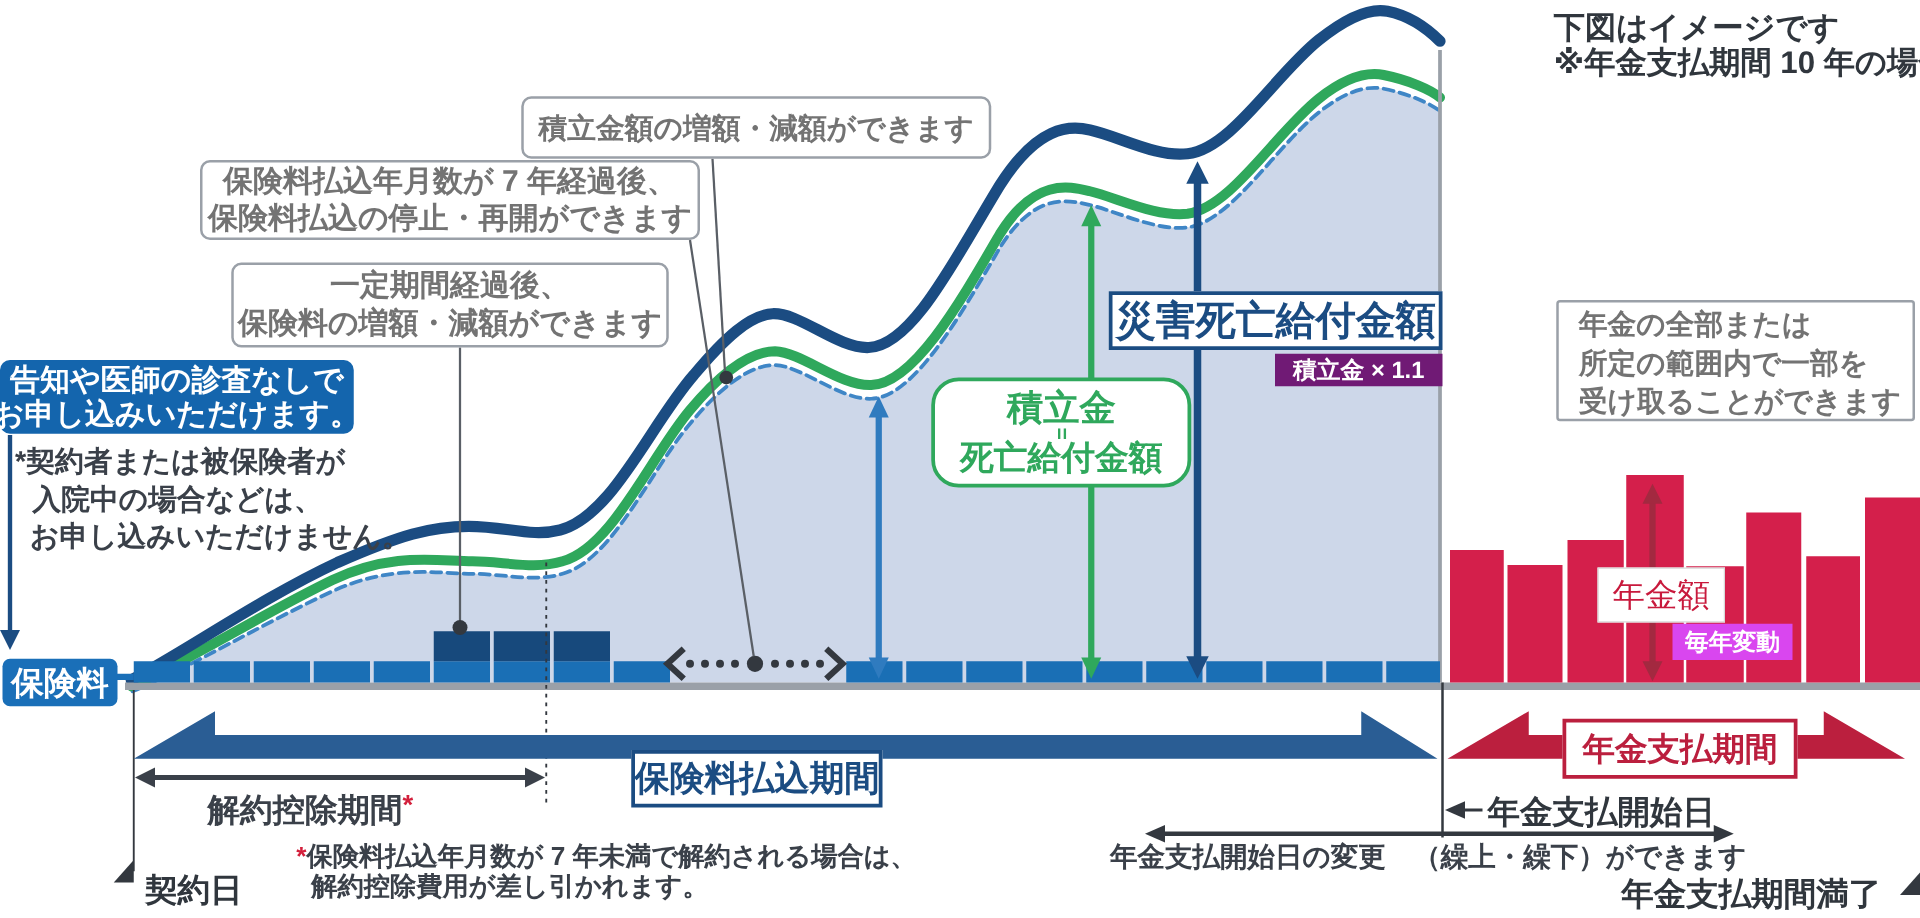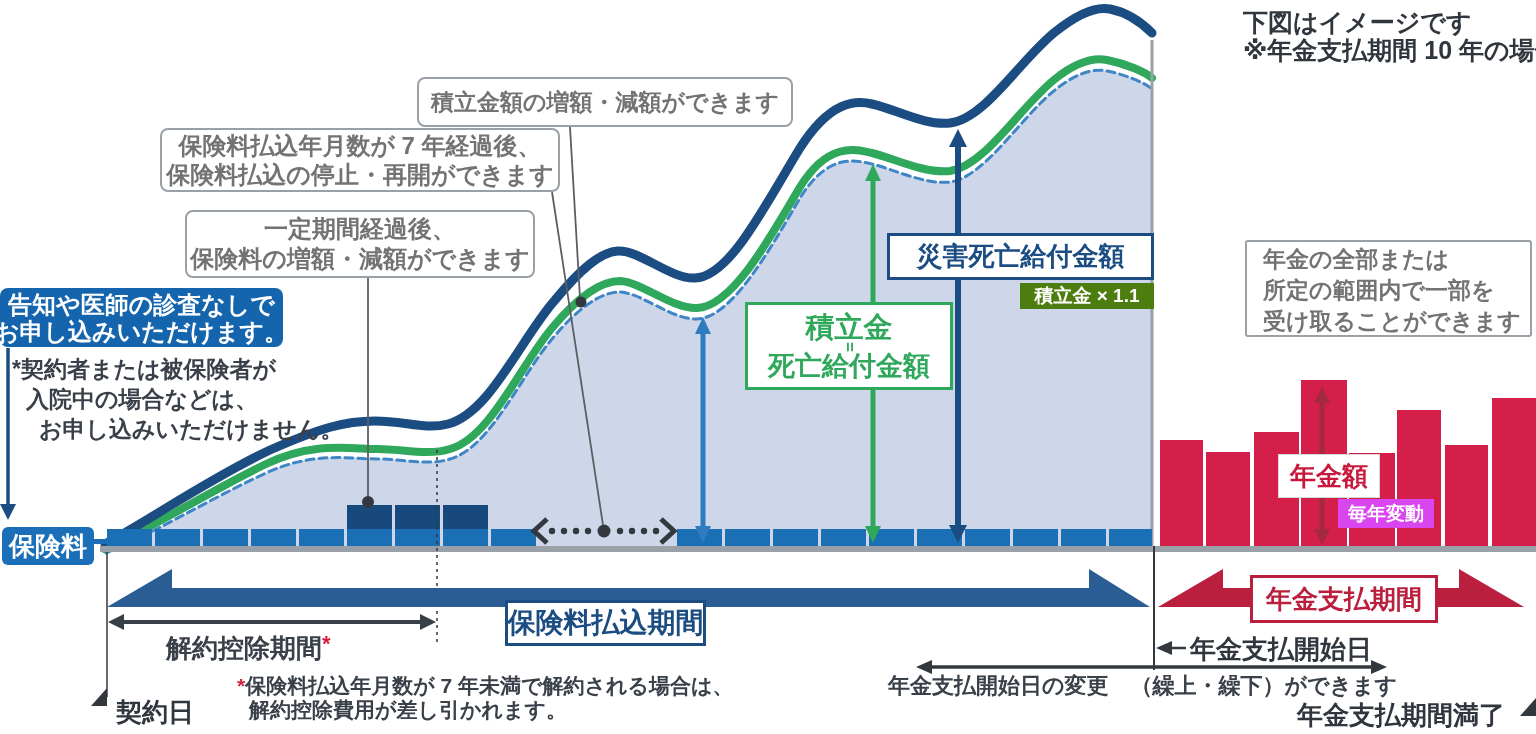--- a/index.html
+++ b/index.html
@@ -1,21 +1,21 @@
 <!DOCTYPE html>
 <html><head>
 <meta charset="utf-8">
 <style>
   html,body{margin:0;padding:0;background:#fff;}
   #stage{position:relative;width:1536px;height:734px;background:#fff;overflow:hidden;
          font-family:"Liberation Sans","DejaVu Sans",sans-serif;color:#30363d;}
   #base-svg{position:absolute;left:0;top:0;}
   .abs{position:absolute;white-space:nowrap;}
   .ctr{display:flex;align-items:center;justify-content:center;text-align:center;}
-  .col{display:flex;flex-direction:column;align-items:center;justify-content:center;text-align:center;}
+  .col{display:flex;flex-direction:column;align-items:center;justify-content:center;text-align:center;border-radius:22px;}
   .callout{background:#fff;border:2px solid #9aa0a8;border-radius:8px;box-sizing:border-box;
            font-weight:bold;color:#737373;}
   .bluebox{background:#1465ad;color:#fff;border-radius:8px;box-sizing:border-box;font-weight:bold;}
   .navybox{background:#fff;border:3px solid #1b4c82;color:#1b4c82;font-weight:bold;box-sizing:border-box;}
   .greenbox{background:#fff;border:3px solid #2fa85c;color:#2fa85c;font-weight:bold;box-sizing:border-box;}
   .cyanbox{background:#fff;border:3px solid #2f7bbf;color:#2276c0;font-weight:bold;box-sizing:border-box;}
   .redbox{background:#fff;border:3px solid #bb1f3e;color:#bb1f3e;font-weight:bold;box-sizing:border-box;}
   .badge{color:#fff;font-weight:bold;box-sizing:border-box;}
   .dark{color:#3a4049;font-weight:bold;}
   .red-ast{color:#d3203c;font-weight:bold;}
@@ -163,48 +163,48 @@
     <div>保険料の増額・減額ができます</div>
   </div>
 
   <div class="abs bluebox col" style="left:0px;top:288px;width:283px;height:59px;font-size:24px;line-height:27px;">
     <div>告知や医師の診査なしで</div>
     <div>お申し込みいただけます。</div>
   </div>
   <div class="abs dark" style="left:12px;top:354px;font-size:23px;line-height:30px;">
     <div><span>*</span><span>契約者または被保険者が</span></div>
     <div style="margin-left:14px;">入院中の場合などは、</div>
-    <div style="margin-left:27px;">お申し込みいただけません。</div>
+    <div style="margin-left:12px;">お申し込みいただけません。</div>
   </div>
 
   <div class="abs ctr" style="left:2px;top:527px;width:92px;height:38px;background:#1a6fb8;color:#fff;border-radius:6px;font-size:26px;font-weight:bold;">
     <span>保険料</span>
   </div>
 
-  <div class="abs navybox ctr" style="left:887px;top:233px;width:267px;height:47px;font-size:26px;">
+  <div class="abs navybox ctr" style="left:887px;top:233px;width:267px;height:47px;font-size:32px;">
     <span>災害死亡給付金額</span>
   </div>
-  <div class="abs ctr badge" style="left:1020px;top:283px;width:134px;height:26px;background:#4d7c0f;font-size:19px;">
+  <div class="abs ctr badge" style="left:1020px;top:283px;width:134px;height:26px;background:#701a75;font-size:19px;">
     <span>積立金 × 1.1</span>
   </div>
 
   <div class="abs greenbox col" style="left:745px;top:302px;width:208px;height:88px;">
     <div style="font-size:29px;line-height:30px;">積立金</div>
     <div class="eq-rot">=</div>
     <div style="font-size:27px;line-height:28px;">死亡給付金額</div>
   </div>
 
 
   <div class="abs callout" style="left:1245px;top:240px;width:287px;height:97px;font-size:23px;line-height:31px;padding:2px 0 0 16px;border-radius:3px;">
     <div>年金の全部または</div>
     <div>所定の範囲内で一部を</div>
     <div>受け取ることができます</div>
   </div>
 
-  <div class="abs ctr" style="left:1278px;top:454px;width:100px;height:42px;background:#fff;border:1px solid #d8d8d8;color:#c8193c;font-size:26px;font-weight:bold;">
+  <div class="abs ctr" style="left:1278px;top:454px;width:100px;height:42px;background:#fff;border:1px solid #d8d8d8;color:#c8193c;font-size:26px;font-weight:normal;">
     <span>年金額</span>
   </div>
   <div class="abs ctr badge" style="left:1338px;top:499px;width:96px;height:29px;background:#d946ef;font-size:19px;">
     <span>毎年変動</span>
   </div>
 
   <div class="abs navybox ctr" style="left:505px;top:600px;width:201px;height:46px;font-size:28px;justify-content:center;">
     <span>保険料払込期間</span>
   </div>
   <div class="abs dark" style="left:166px;top:631px;font-size:26px;">

